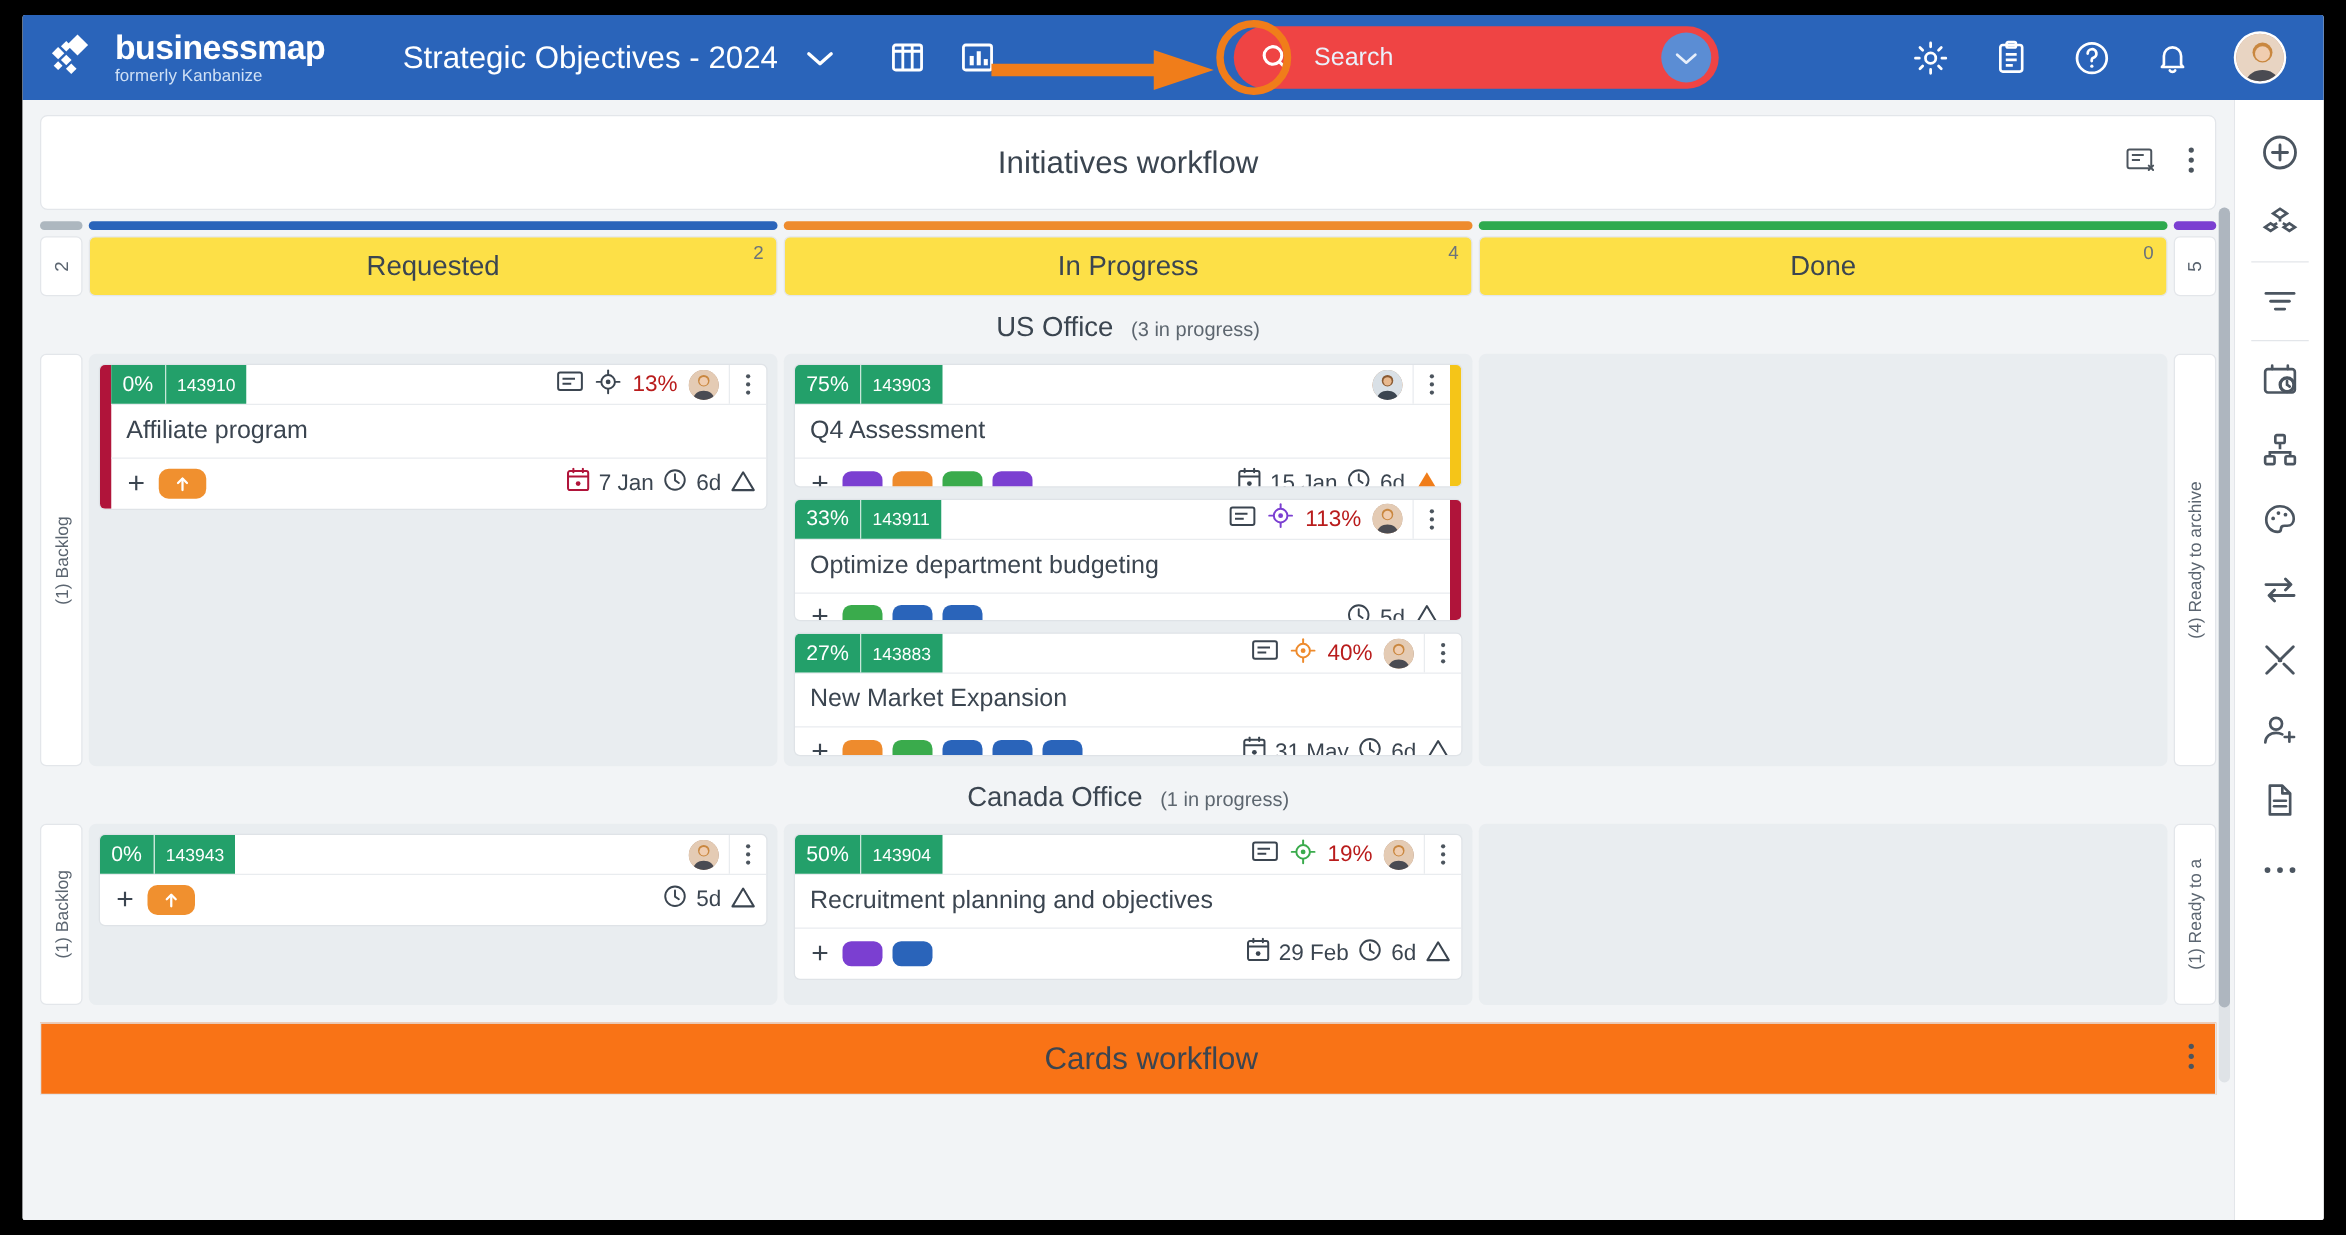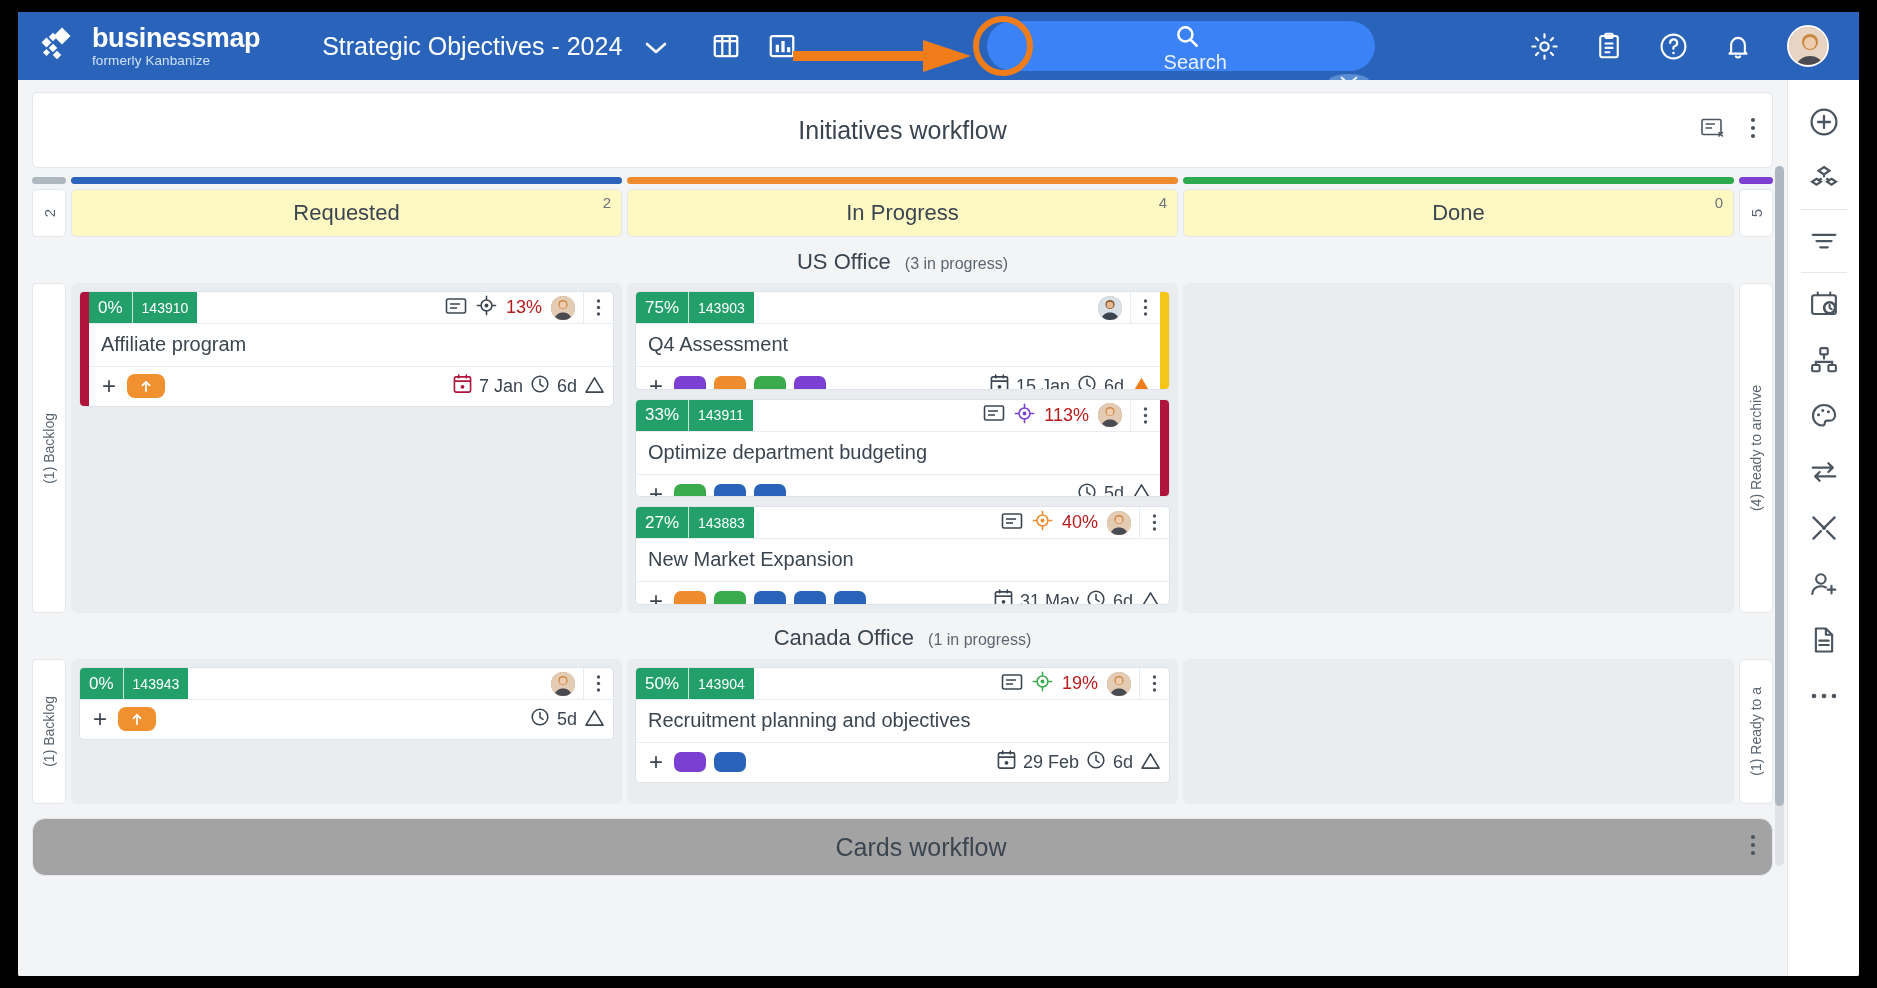--- a/index.html
+++ b/index.html
@@ -37,25 +37,24 @@
     color: #fff; font-size: 25px; margin-left: 62px; white-space: nowrap;
   }
   .chev { margin-left: 16px; color: #fff; display: inline-block; }
   .topbar-icons { display: flex; align-items: center; gap: 26px; margin-left: 44px; }
   .tb-ico { color: #fff; cursor: pointer; display: flex; align-items: center; }
 
   .search-wrap {
     position: relative;
     margin-left: 190px;
     width: 388px; height: 50px;
-    background: #3b82f6;
+    background: #ef4444;
     border-radius: 25px;
     display: flex; align-items: center;
     padding: 0 6px 0 18px;
-    flex-direction: column;
   }
   .search-icon-circle {
     width: 30px; height: 30px; flex: none;
     display: flex; align-items: center; justify-content: center;
   }
   .search-text { color: #eaf1fb; font-size: 20px; margin-left: 16px; }
   .search-caret {
     margin-left: auto; width: 40px; height: 40px; border-radius: 50%;
     background: #budget; background: #5b8dd4;
     display: flex; align-items: center; justify-content: center;
@@ -94,21 +93,21 @@
   .board-panel-title { font-size: 25px; color: #3b4550; }
   .panel-actions { position: absolute; right: 16px; display: flex; align-items: center; gap: 22px; }
 
   
   .colorbars { display: flex; gap: 5px; margin: 9px 14px 0 14px; align-items: center; }
   .cbar { height: 7px; border-radius: 4px; }
 
   
   .col-headers { display: flex; gap: 5px; margin: 5px 14px 0 14px; }
   .col-h {
-    background: #fef9c3; border: 1px solid #e3e6ea; border-radius: 5px;
+    background: #fde047; border: 1px solid #e3e6ea; border-radius: 5px;
     height: 48px; display: flex; align-items: center; justify-content: center;
     position: relative; font-size: 22px; color: #3b4550;
   }
   .col-h .count {
     position: absolute; right: 10px; top: 4px; font-size: 15px; color: #6b737c;
   }
   .col-side {
     width: 34px; background: #fff; border: 1px solid #e3e6ea; border-radius: 5px;
     display: flex; align-items: center; justify-content: center;
     font-size: 15px; color: #5b6570;
@@ -195,22 +194,22 @@
 
   
   .vscroll {
     position: absolute; right: 3px; top: 86px; width: 9px; height: 700px;
     background: #dfe3e7; border-radius: 5px;
   }
   .vscroll i {
     display: block; width: 9px; height: 640px; background: #aeb6bf; border-radius: 5px;
   }
   .bottom-panel {
-    margin: 14px 14px 0 14px; background: #a3a3a3; border: 1px solid #e3e6ea;
-    border-radius: 13px; height: 58px; display: flex; align-items: center;
+    margin: 14px 14px 0 14px; background: #f97316; border: 1px solid #e3e6ea;
+    border-radius: 0; height: 58px; display: flex; align-items: center;
     justify-content: center; position: relative; padding-left: 37px;
   }
 </style>
 </head>
 <body>
 
 <div class="app">
 
   <div class="topbar">
 

